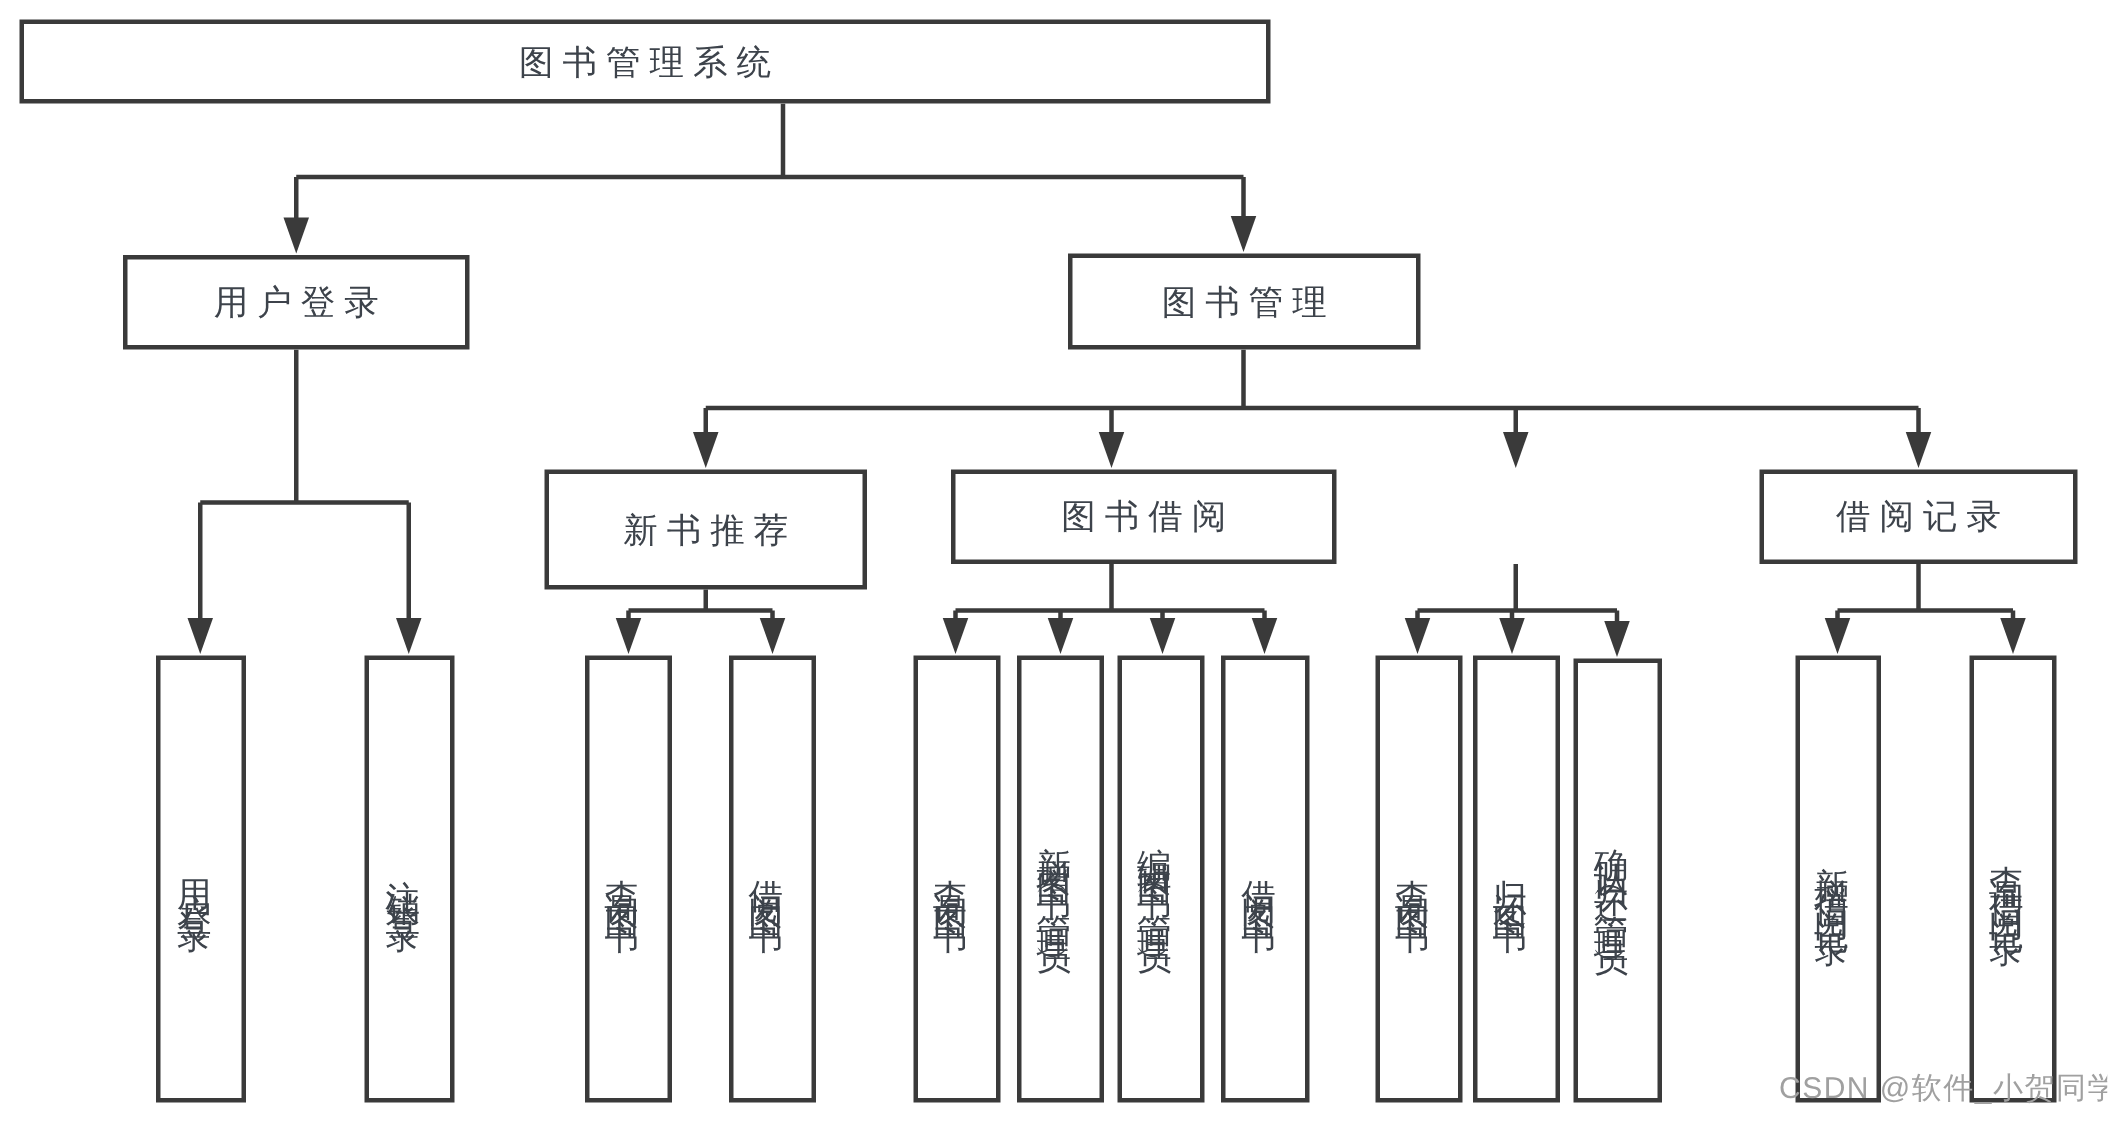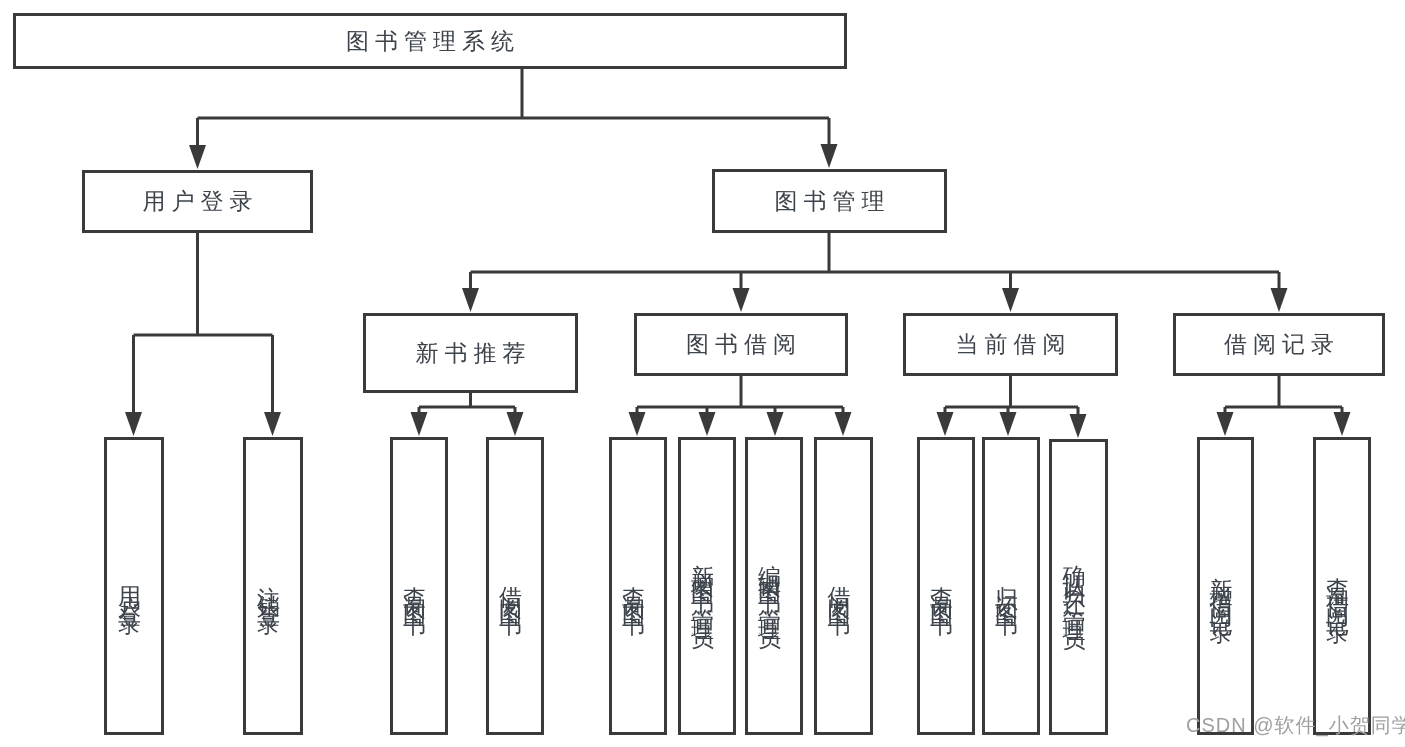--- a/index.html
+++ b/index.html
@@ -116,25 +116,22 @@
   <div class="node" style="left:82px;top:170px;width:231px;height:63px">
     <span class="hlabel">用户登录</span>
   </div>
   <div class="node" style="left:712px;top:169px;width:235px;height:64px">
     <span class="hlabel">图书管理</span>
   </div>
 
   <div class="node" style="left:363px;top:313px;width:215px;height:80px">
     <span class="hlabel">新书推荐</span>
   </div>
-  <div class="node" style="left:634px;top:313px;width:214px;height:63px">
+  <div class="node" style="left:634px;top:313px;width:257px;height:63px">
     <span class="hlabel">图书借阅</span>
-  </div>
-  <div class="node" style="left:903px;top:313px;width:215px;height:63px">
-    <span class="hlabel">当前借阅</span>
   </div>
   <div class="node" style="left:1173px;top:313px;width:212px;height:63px">
     <span class="hlabel">借阅记录</span>
   </div>
 
   <div class="node leaf" style="left:104px;top:437px;width:60px;height:298px">
     <span class="vlabel">用户登录</span>
   </div>
   <div class="node leaf" style="left:243px;top:437px;width:60px;height:298px">
     <span class="vlabel">注销登录</span>

